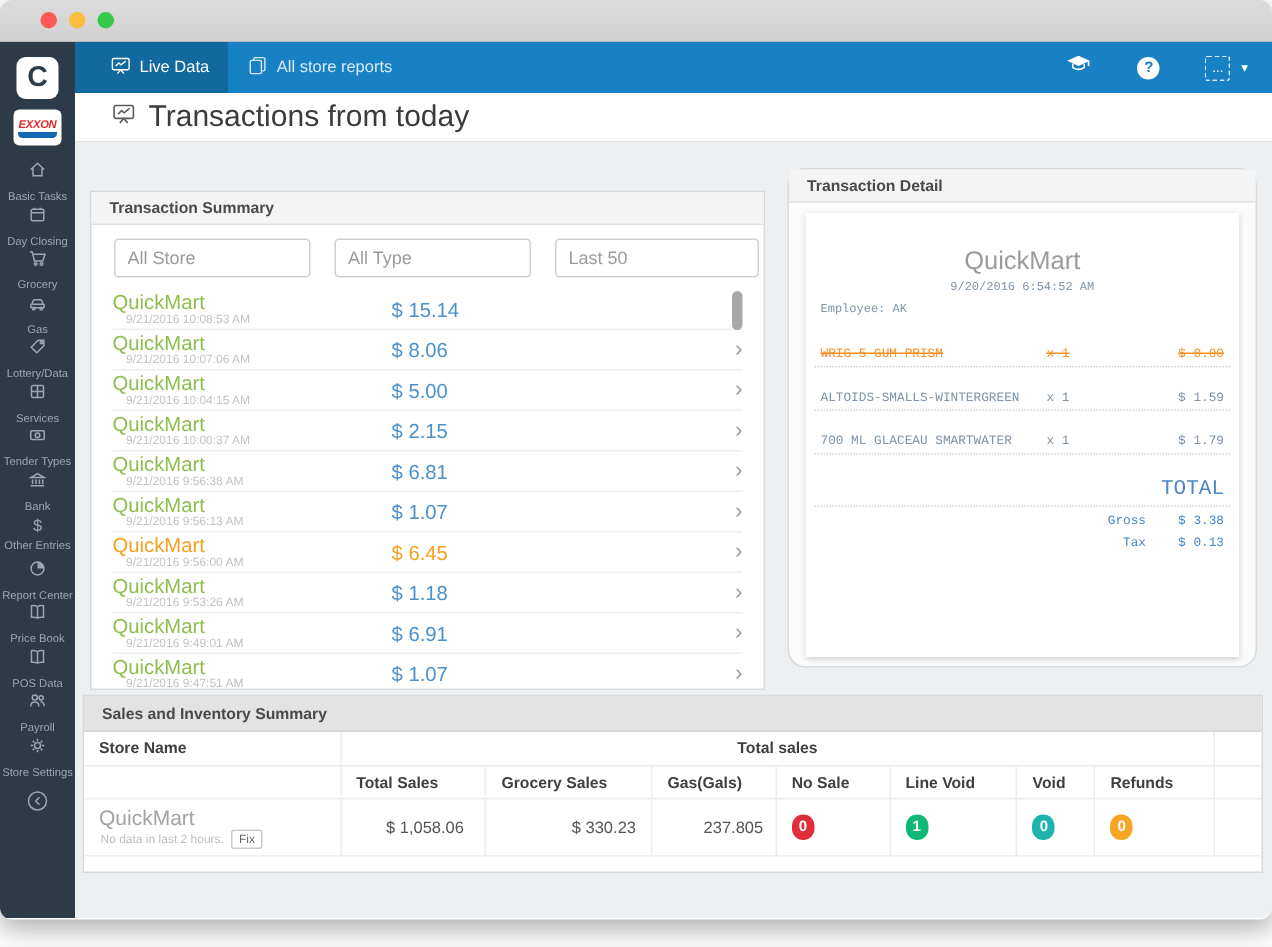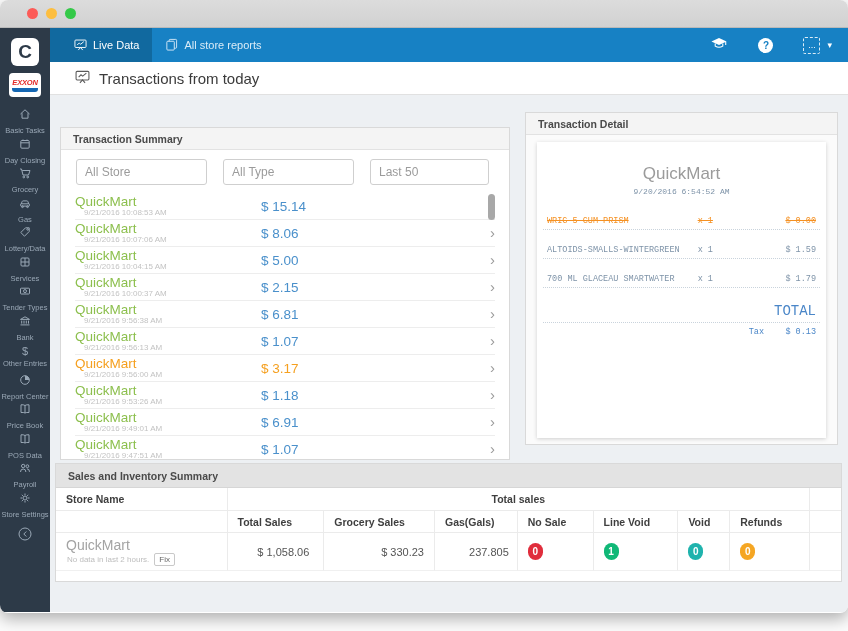--- a/index.html
+++ b/index.html
@@ -69,55 +69,55 @@
     width:17px; height:17px; border:1px dashed rgba(255,255,255,.85); border-radius:2px;
     color:#fff; font-size:9px; display:flex; align-items:center; justify-content:center;
   }
   .caret { color:#fff; font-size:9px; }
 
   .page-header {
     height:33px; background:#fff; border-bottom:1px solid #e1e1e1;
     display:flex; align-items:center; padding-left:25px; gap:9px;
   }
   .page-header svg { width:15px; height:15px; stroke:#5a5a5a; fill:none; stroke-width:1; }
-  .ph-title { font-size:15px; color:#3b3b3b; }
+  .ph-title { font-size:20px; color:#3b3b3b; }
 
   .content { flex:1; background:#edf0f3; position:relative; }
   .panel { position:absolute; background:#fff; border:1px solid #d9d9d9; }
   .panel-h {
     height:22px; background:#f4f4f4; border-bottom:1px solid #e2e2e2;
     display:flex; align-items:center; padding-left:12px;
     font-size:10.5px; font-weight:bold; color:#4a4a4a;
   }
 
   
   .ts-panel { left:10px; top:32px; width:450px; height:333px; }
   .filters { display:flex; gap:16px; padding:9px 0 8px 15px; }
   .filter-input {
     width:131px; height:26px; border:1px solid #cfcfcf; border-radius:3px;
     font-size:12px; padding:0 8px; color:#555; background:#fff;
     font-family:"Liberation Sans", sans-serif;
   }
-  .filter-input.small { width:119px; }
+  .filter-input.small { width:136px; }
   .filter-input::placeholder { color:#9b9b9b; }
   .tlist { position:relative; padding:0 14px; height:268px; overflow:hidden; }
   .trow { display:flex; align-items:center; height:27px; border-bottom:1px solid #ededed; cursor:pointer; }
   .trow-left { width:186px; }
   .tname { font-size:13.5px; color:#8cbf4d; line-height:14px; }
   .ttime { font-size:8px; color:#c3c3c3; padding-left:9px; line-height:8px; }
   .tamt { font-size:13.5px; color:#4a90cb; }
   .tchev { margin-left:auto; color:#9b9b9b; font-size:15px; line-height:14px; }
   .row-orange .tname, .row-orange .tamt { color:#f5a020; }
   .scroll-thumb {
     position:absolute; right:14px; top:66px; width:7px; height:26px;
     background:#a8a8a8; border-radius:4px; cursor:pointer;
   }
 
   
-  .td-panel { left:475px; top:17px; width:313px; height:333px; background:#fbfbfb; }
+  .td-panel { left:475px; top:17px; width:313px; height:333px; background:#fbfbfb;border-radius:12px; }
   .receipt {
     margin:7px 11px; background:#fff; box-shadow:0 1px 4px rgba(0,0,0,.18);
     height:296px; font-family:"Liberation Mono", monospace; color:#7e93a8;
   }
   .r-store { text-align:center; padding-top:22px; font-family:"Liberation Sans",sans-serif; font-size:17px; color:#9b9b9b; }
   .r-date { text-align:center; font-size:8px; margin-top:3px; }
   .r-emp { font-size:8px; padding-left:10px; margin-top:6px; }
   .r-items { margin-top:20px; }
   .r-item { display:flex; padding:0 10px; font-size:8.5px; }
   .r-iname { width:56%; } .r-iqty { width:21%; } .r-iprice { flex:1; text-align:right; }
@@ -403,21 +403,21 @@
                   <div class="ttime">9/21/2016 9:56:13 AM</div>
                 </div>
               <div class="tamt">$ 1.07</div>
               <div class="tchev">›</div>
             </div>
             <div class="trow row-orange">
               <div class="trow-left">
                   <div class="tname">QuickMart</div>
                   <div class="ttime">9/21/2016 9:56:00 AM</div>
                 </div>
-              <div class="tamt">$ 3.17</div>
+              <div class="tamt">$ 6.45</div>
               <div class="tchev">›</div>
             </div>
             <div class="trow">
               <div class="trow-left">
                   <div class="tname">QuickMart</div>
                   <div class="ttime">9/21/2016 9:53:26 AM</div>
                 </div>
               <div class="tamt">$ 1.18</div>
               <div class="tchev">›</div>
             </div>
@@ -439,20 +439,24 @@
             </div>
           </div>
           <div class="scroll-thumb"></div>
         </section>
 
         <section class="panel td-panel">
           <div class="panel-h">Transaction Detail</div>
           <div class="receipt">
             <div class="r-store">QuickMart</div>
             <div class="r-date">9/20/2016 6:54:52 AM</div>
+            <div class="r-emp">
+              <span>Employee:</span>
+              <span>AK</span>
+            </div>
             <div class="r-items">
               <div class="r-item voided">
                 <span class="r-iname">WRIG-5-GUM-PRISM</span>
                 <span class="r-iqty">x 1</span>
                 <span class="r-iprice">$ 0.00</span>
               </div>
               <div class="r-dots"></div>
               <div class="r-item">
                 <span class="r-iname">ALTOIDS-SMALLS-WINTERGREEN</span>
                 <span class="r-iqty">x 1</span>
@@ -462,20 +466,24 @@
               <div class="r-item">
                 <span class="r-iname">700 ML GLACEAU SMARTWATER</span>
                 <span class="r-iqty">x 1</span>
                 <span class="r-iprice">$ 1.79</span>
               </div>
               <div class="r-dots"></div>
             </div>
             <div class="r-total">TOTAL</div>
             <div class="r-dots tight"></div>
             <div class="r-tline">
+              <span>Gross</span>
+              <span class="r-tval">$ 3.38</span>
+            </div>
+            <div class="r-tline">
               <span>Tax</span>
               <span class="r-tval">$ 0.13</span>
             </div>
           </div>
         </section>
 
         <section class="panel sis-panel">
           <div class="panel-h">Sales and Inventory Summary</div>
 
           <div class="sis-row row1">

